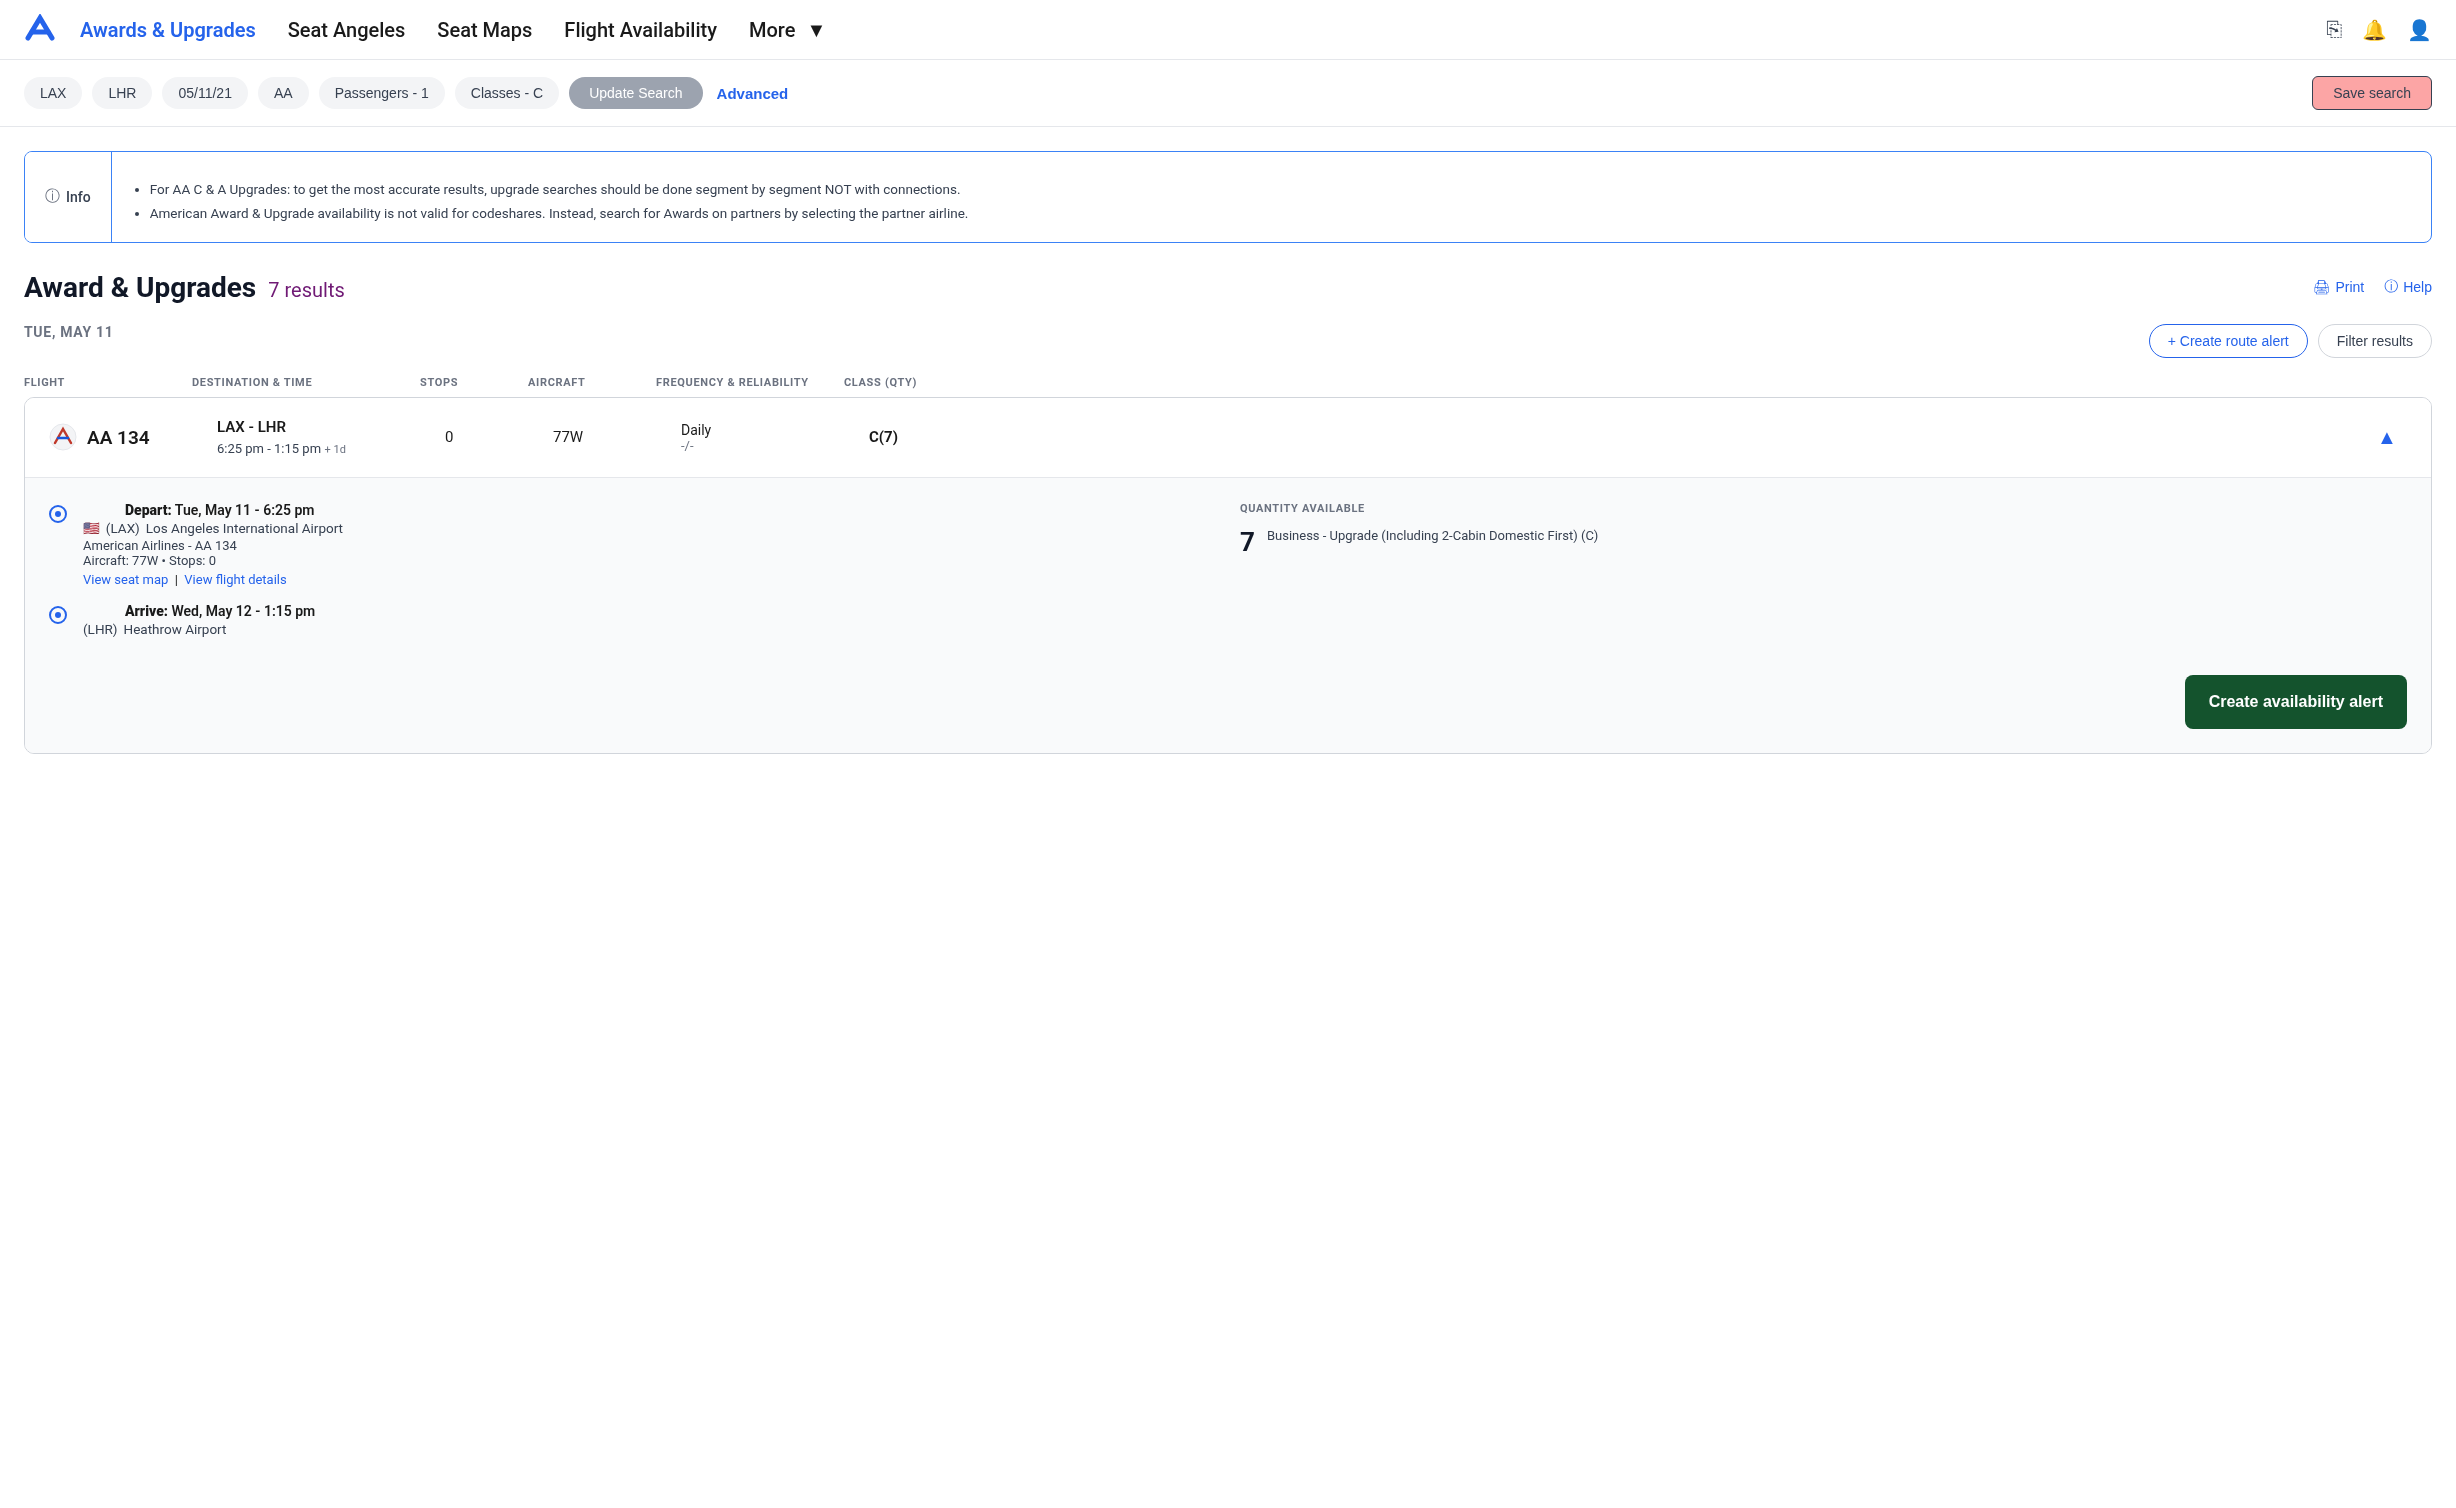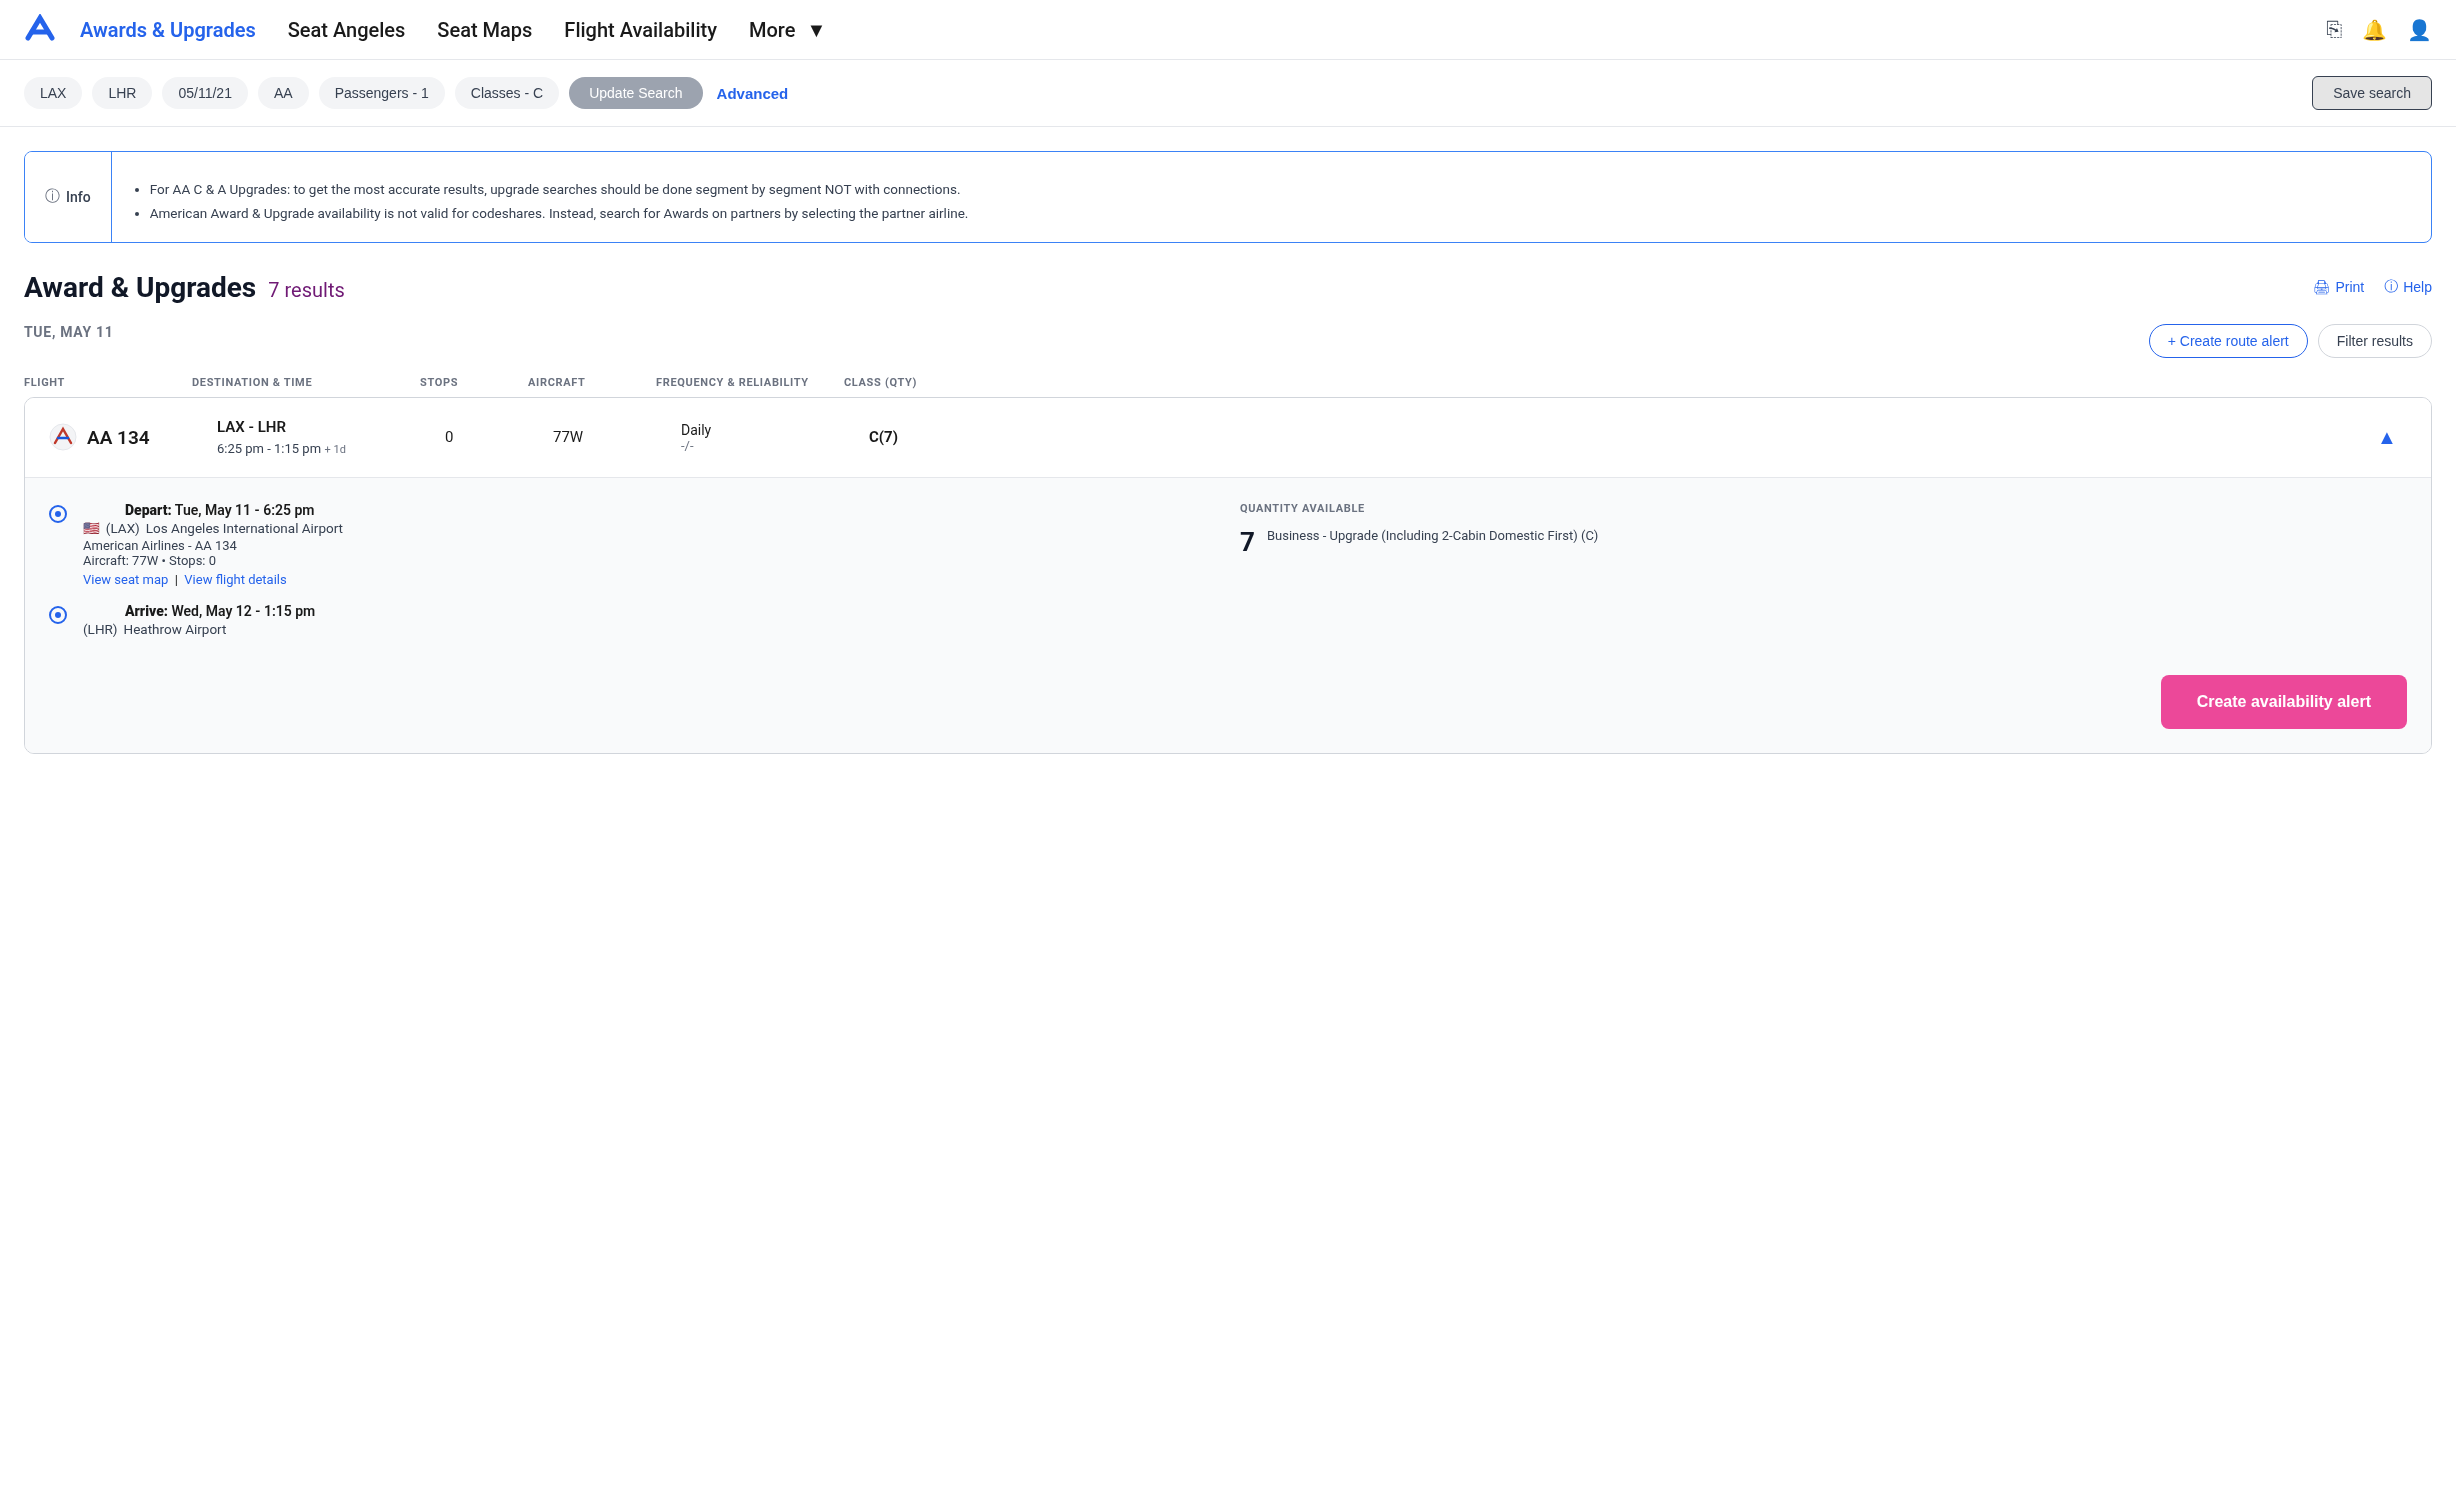--- a/index.html
+++ b/index.html
@@ -13,21 +13,21 @@
     .nav-link.active { color: #2563eb; font-weight: 600; }
     .nav-link.more { display: flex; align-items: center; gap: 11px; }
     .nav-icons { display: flex; align-items: center; gap: 20px; margin-left: auto; }
     .nav-icon-btn { background: none; border: none; cursor: pointer; color: #374151; font-size: 20px; }
 
     
     .search-bar { display: flex; align-items: center; gap: 10px; padding: 16px 24px; border-bottom: 1px solid #e5e7eb; background: #fff; flex-wrap: wrap; }
     .search-chip { background: #f3f4f6; border: none; border-radius: 20px; padding: 8px 16px; font-size: 14px; font-weight: 500; color: #374151; cursor: pointer; }
     .search-btn-update { background: #9ca3af; border: none; border-radius: 20px; padding: 8px 20px; font-size: 14px; font-weight: 500; color: #fff; cursor: pointer; }
     .search-btn-advanced { background: none; border: none; color: #2563eb; font-size: 15px; font-weight: 600; cursor: pointer; padding: 8px 4px; }
-    .search-btn-save { margin-left: auto; background: #e5e5e5; border: 1.5px solid #374151; border-radius: 6px; padding: 8px 20px; font-size: 14px; font-weight: 500; color: #374151; cursor: pointer; }
+    .search-btn-save { margin-left: auto; background: #fca5a5; border: 1.5px solid #374151; border-radius: 6px; padding: 8px 20px; font-size: 14px; font-weight: 500; color: #374151; cursor: pointer; }
 
     
     .info-section { padding: 24px 24px 0; }
     .info-box { display: flex; border: 1.5px solid #3b82f6; border-radius: 8px; overflow: hidden; }
     .info-label { display: flex; align-items: center; gap: 6px; padding: 16px 20px; background: #fff; border-right: 1.5px solid #3b82f6; color: #374151; font-size: 14px; font-weight: 500; white-space: nowrap; min-width: 80px; }
     .info-icon { color: #6b7280; font-size: 15px; }
     .info-content { padding: 14px 20px; background: #fff; }
     .info-content ul { list-style: disc; padding-left: 18px; margin-top: 13px; }
     .info-content li { margin-bottom: 4px; color: #374151; font-size: 13.5px; line-height: 1.5; }
 
@@ -82,21 +82,21 @@
     .segment-aircraft { font-size: 13px; color: #374151; }
     .segment-links { font-size: 13px; margin-top: 4px; }
     .segment-links a { color: #2563eb; text-decoration: none; }
 
     .qty-header { font-size: 11px; font-weight: 700; letter-spacing: 0.06em; color: #6b7280; margin-bottom: 12px; }
     .qty-row { display: flex; align-items: flex-start; gap: 12px; }
     .qty-num { font-size: 26px; font-weight: 700; color: #111827; }
     .qty-desc { font-size: 13px; color: #374151; line-height: 1.4; }
 
     .alert-btn-row { display: flex; justify-content: flex-end; padding: 20px 0 24px; }
-    .create-alert-btn { background: #ec4899; color: #fff; border: none; border-radius: 8px; padding: 18px 36px; font-size: 16px; font-weight: 600; cursor: pointer; }
+    .create-alert-btn { background: #14532d; color: #fff; border: none; border-radius: 8px; padding: 18px 24px; font-size: 16px; font-weight: 600; cursor: pointer; }
   </style>
 </head>
 <body>
 
 <nav class="nav">
   <div class="nav-logo">
     <svg viewBox="0 0 32 32" fill="none" xmlns="http://www.w3.org/2000/svg">
       <path d="M4 24 L16 4 L28 24" stroke="#2563eb" stroke-width="5" stroke-linecap="round" fill="none"></path>
       <path d="M8 18 L24 18" stroke="#2563eb" stroke-width="5" stroke-linecap="round"></path>
     </svg>

